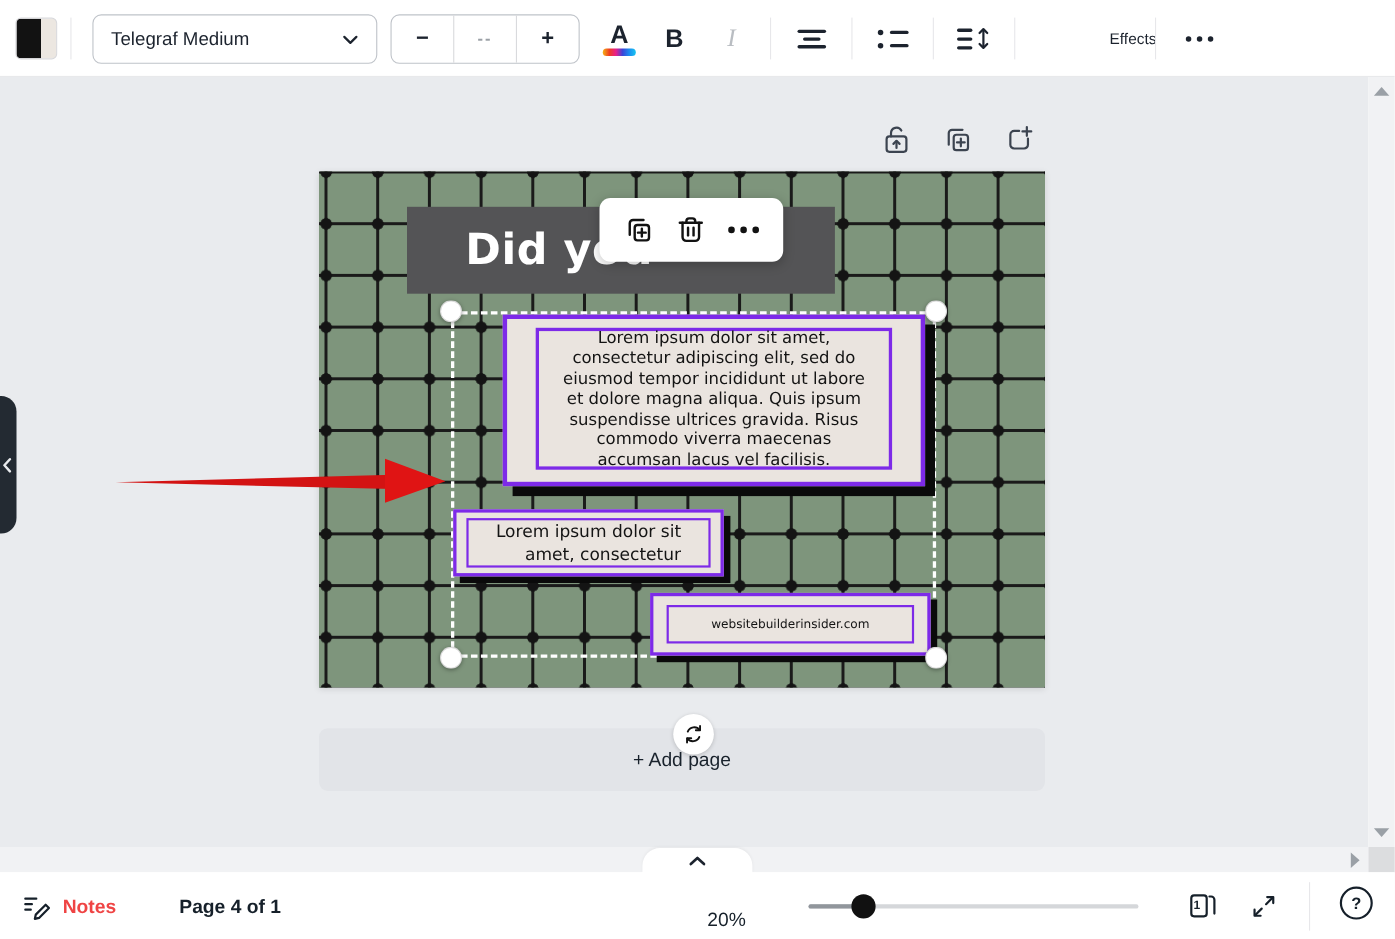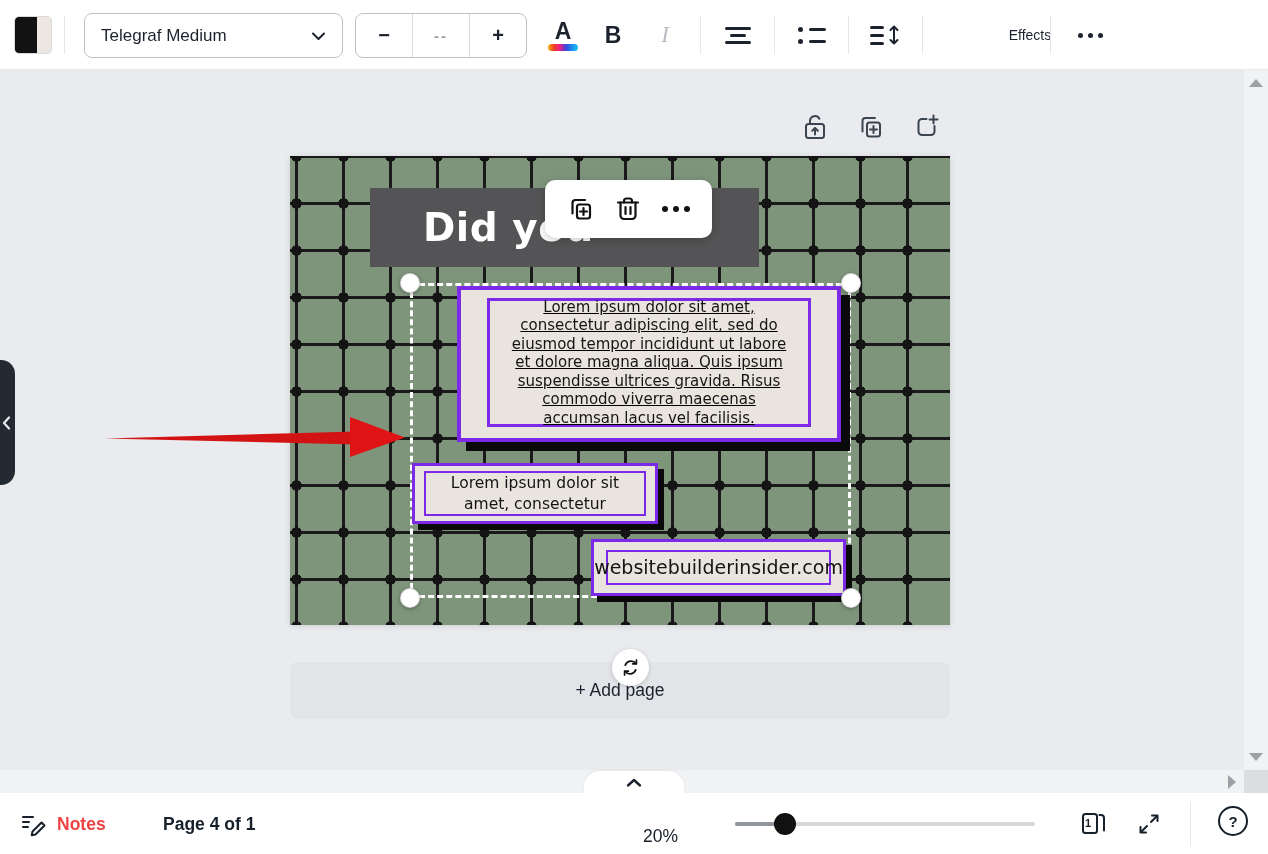--- a/index.html
+++ b/index.html
@@ -70,30 +70,30 @@
               border:3px dashed #ffffff; z-index:2; }
   .handle { position:absolute; width:20px; height:20px; border-radius:50%; background:#fff;
             border:1px solid rgba(0,0,0,.15); box-shadow:0 1px 4px rgba(0,0,0,.35); z-index:6; cursor:pointer; }
 
   .card { position:absolute; background:#eae4df; border:4px solid #7d2ae8; z-index:3; }
   .card .inner { position:absolute; border:3px solid #7d2ae8; display:flex; align-items:center;
                  justify-content:center; text-align:center; }
   .card .txt { font-family:"DejaVu Sans",sans-serif; color:#141414; white-space:pre-line; }
 
   .card-main { left:167px; top:130px; width:384px; height:156px; box-shadow:9px 9px 0 #0a0a0a; }
-  .card-main .inner { inset:8px 26px 11px 26px;text-decoration:underline; }
+  .card-main .inner { inset:8px 26px 11px 26px; }
   .card-main .txt { font-size:15px; line-height:1.23; }
 
   .card-caption { left:122px; top:307px; width:246px; height:61px; border-width:3px; box-shadow:6px 6px 0 #0a0a0a; }
-  .card-caption .inner { inset:5px 9px; border-width:2.5px; }
+  .card-caption .inner { inset:5px 9px; border-width:2.5px;text-align:right; }
   .card-caption .txt { font-size:15.5px; line-height:1.35; }
 
   .card-site { left:301px; top:383px; width:255px; height:57px; border-width:3px; box-shadow:6px 6px 0 #0a0a0a; }
   .card-site .inner { inset:8px 12px; border-width:2.5px; }
-  .card-site .txt { font-size:19px; line-height:1.2; }
+  .card-site .txt { font-size:11px; line-height:1.2; }
 
   .float-bar { position:absolute; left:255px; top:24px; width:167px; height:58px; background:#fff;
                border-radius:10px; box-shadow:0 2px 10px rgba(0,0,0,.22); display:flex; align-items:center;
                justify-content:space-around; padding:0 12px; z-index:8; }
   .fb-btn { width:34px; height:34px; display:flex; align-items:center; justify-content:center; cursor:pointer; }
   .fb-dots { display:flex; gap:5px; }
 
   .arrow-wrap { position:absolute; left:103px; top:344px; width:302px; height:46px; z-index:9; }
 
   .add-page { position:absolute; left:290px; top:592px; width:660px; height:57px; background:#e2e4e8;

